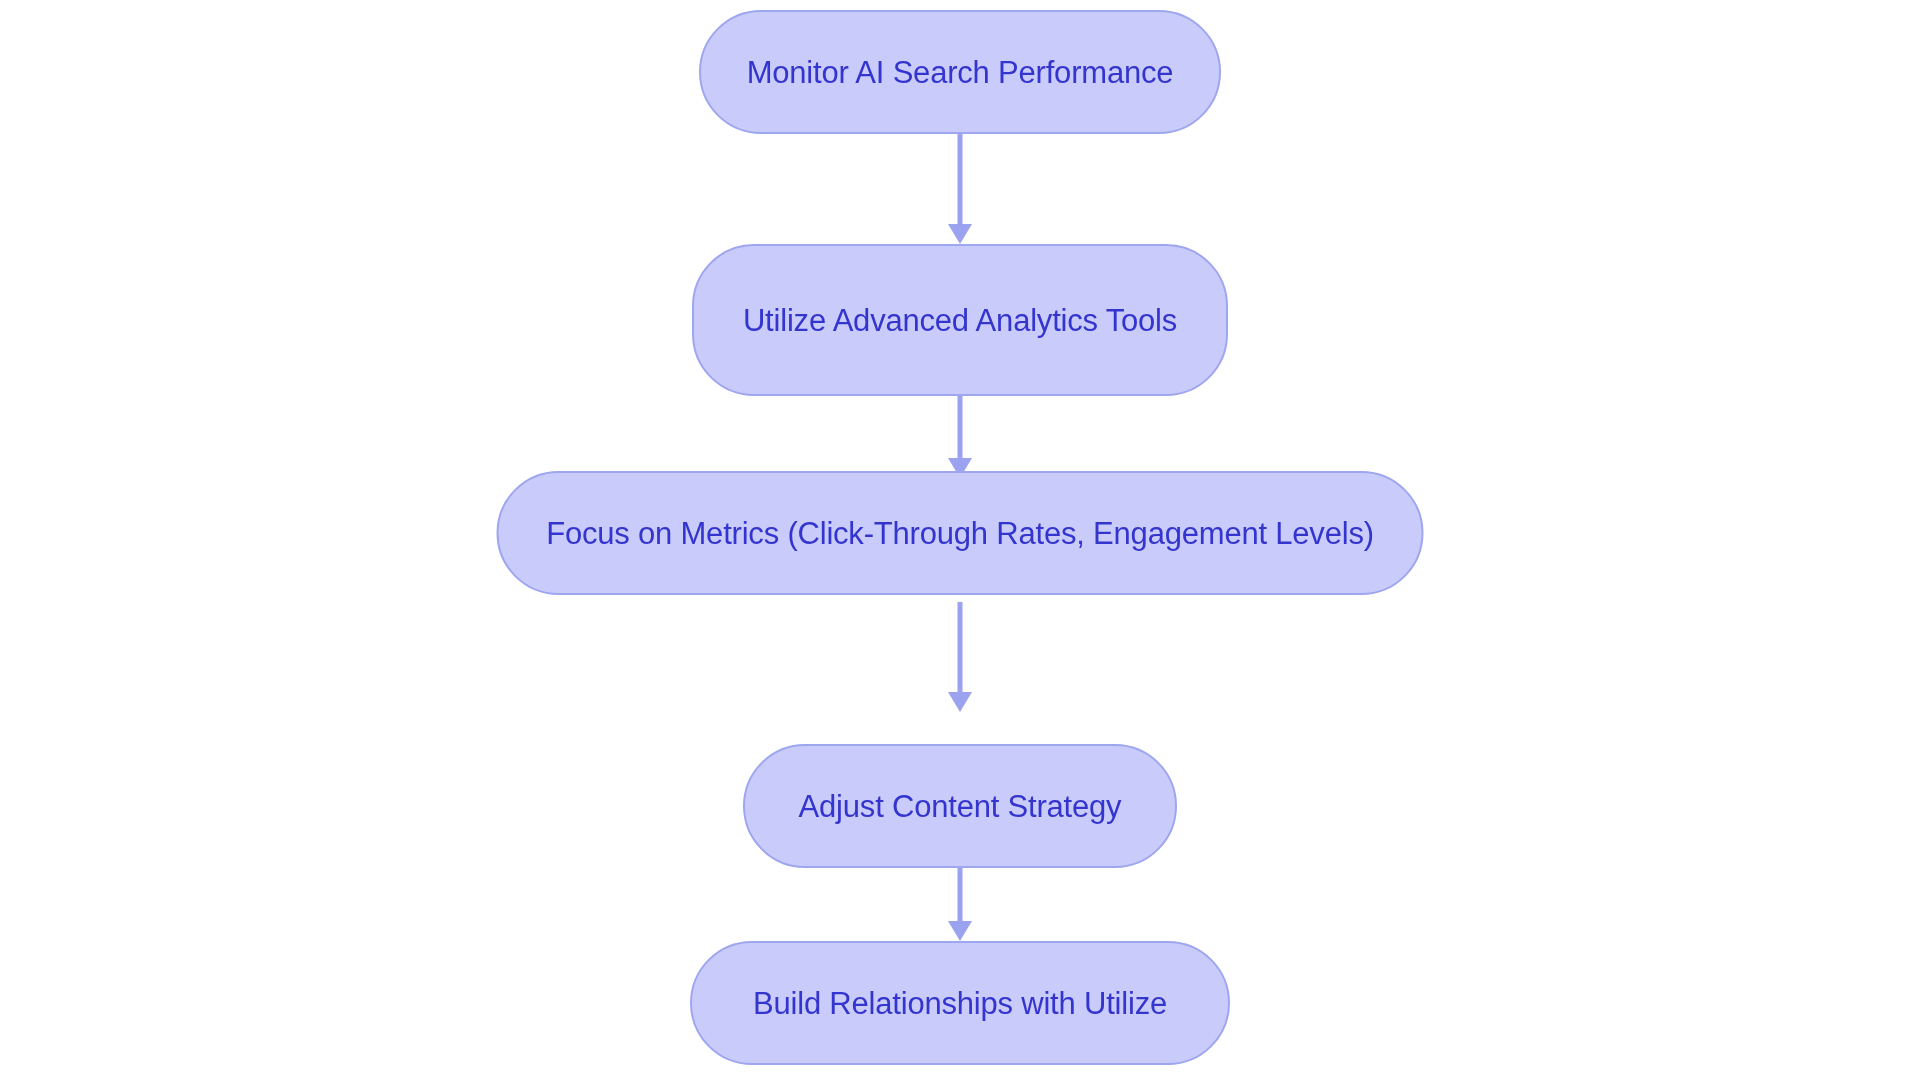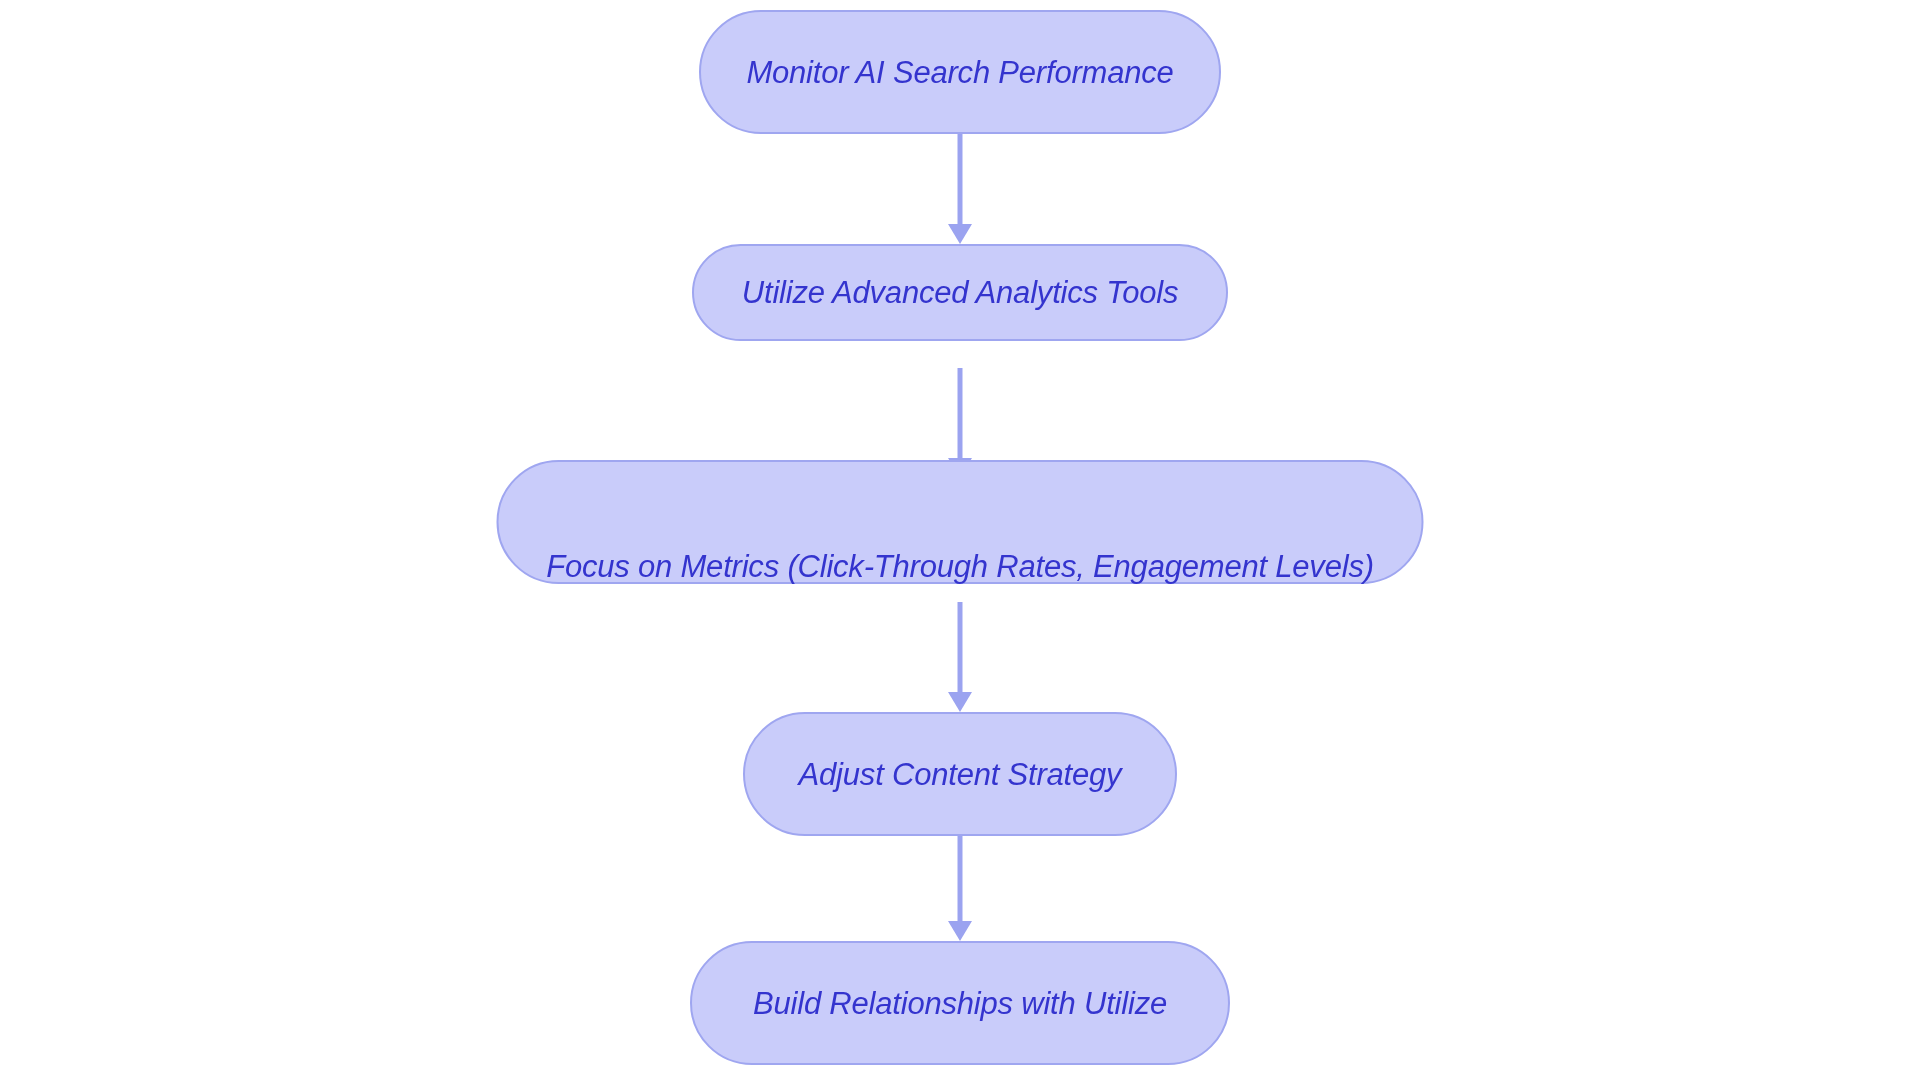--- a/index.html
+++ b/index.html
@@ -13,21 +13,20 @@
     height: 1083px;
     overflow: hidden;
     font-family: "Liberation Sans", sans-serif;
   }
 
   #flowchart-canvas {
     position: relative;
     width: 1920px;
     height: 1083px;
     background: #FFFFFF;
-    font-style: italic;
   }
 
   .flow-node {
     position: absolute;
     box-sizing: border-box;
     display: flex;
     align-items: center;
     justify-content: center;
     background: #C9CCFA;
     border: 2px solid #9FA6F0;
@@ -87,29 +86,29 @@
     <svg width="40" height="105" viewBox="0 0 40 105" aria-hidden="true">
       <line x1="20" y1="0" x2="20" y2="87" stroke="#9BA3F0" stroke-width="5"></line>
       <polygon points="8,85 32,85 20,105" fill="#9BA3F0"></polygon>
     </svg>
   </div>
 
   <div class="flow-node" style="left:960px; top:10px; width:522px; height:124px;">
     <span class="flow-node-label">Monitor AI Search Performance</span>
   </div>
 
-  <div class="flow-node" style="left:960px; top:244px; width:536px; height:97px;">
+  <div class="flow-node" style="left:960px; top:244px; width:536px; height:152px;">
     <span class="flow-node-label">Utilize Advanced Analytics Tools</span>
   </div>
 
-  <div class="flow-node" style="left:960px; top:460px; width:927px; height:124px;align-items:flex-end;">
+  <div class="flow-node" style="left:960px; top:471px; width:927px; height:124px;">
     <span class="flow-node-label">Focus on Metrics (Click-Through Rates, Engagement Levels)</span>
   </div>
 
-  <div class="flow-node" style="left:960px; top:712px; width:434px; height:124px;">
+  <div class="flow-node" style="left:960px; top:744px; width:434px; height:124px;">
     <span class="flow-node-label">Adjust Content Strategy</span>
   </div>
 
   <div class="flow-node" style="left:960px; top:941px; width:540px; height:124px;">
     <span class="flow-node-label">Build Relationships with Utilize</span>
   </div>
 
 </div>
 
 </body></html>

